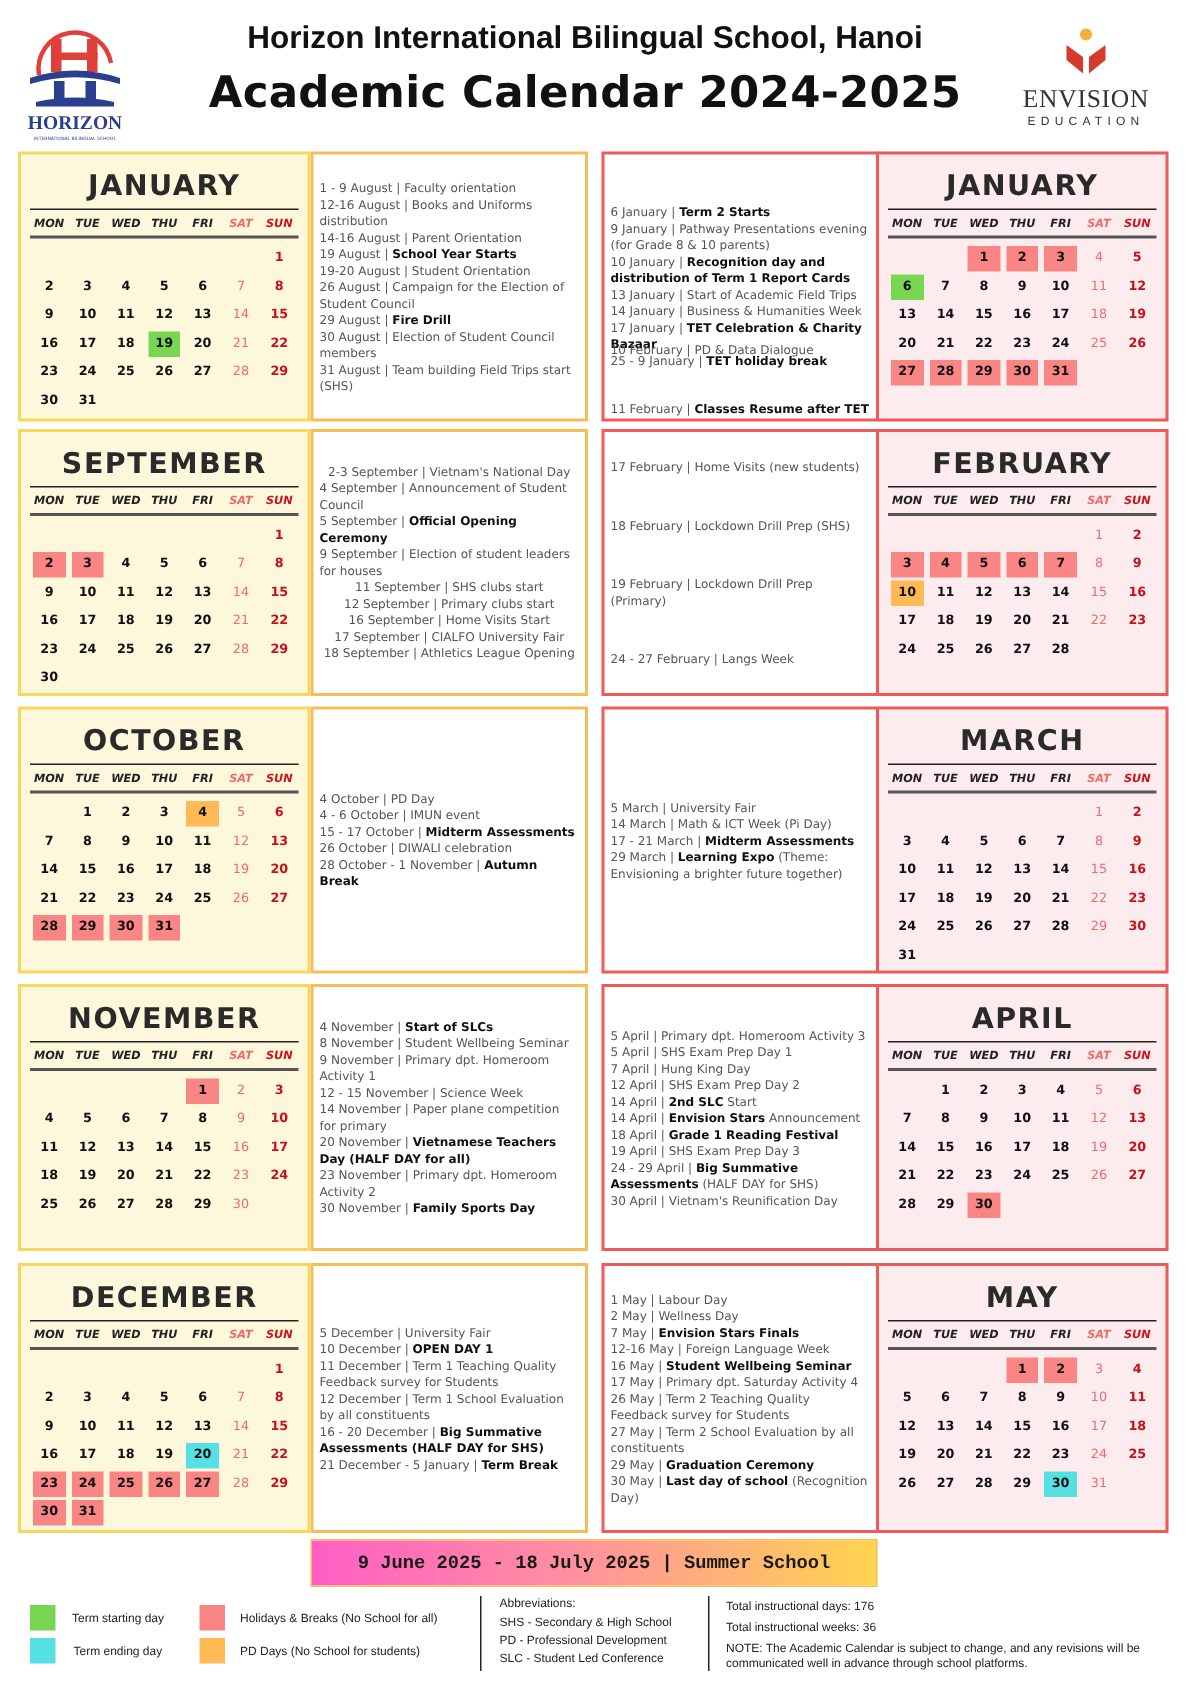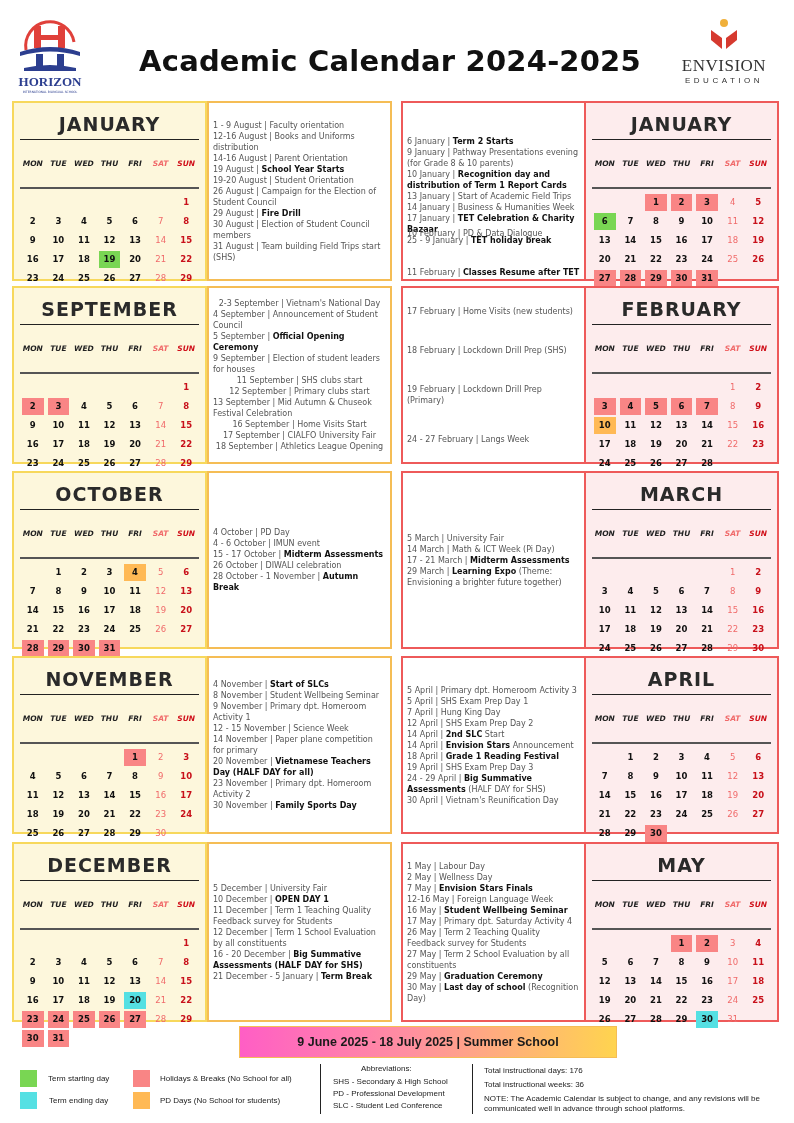--- a/index.html
+++ b/index.html
@@ -15,33 +15,33 @@
   .block { position: absolute; height: 178px; }
   .cal { position: absolute; top: 0; width: 195px; height: 100%; }
   .cal.left { background: #fdf7dc; border: 2px solid #f7d85c; }
   .cal.right { background: #fdeced; border: 2px solid #ee5a5a; }
   .events { position: absolute; top: 0; width: 185px; height: 100%; background: #fff; padding: 0 4px; display: flex; flex-direction: column; justify-content: center; }
   .events.left { border: 2px solid #f5bd55; }
   .events.right { border: 2px solid #ee5a5a; }
   .events p { font-size: 8px; line-height: 11px; color: #555; }
   .events p b { color: #111; }
   .month-name { text-align: center; font-family: "DejaVu Sans", sans-serif; font-weight: bold; font-size: 19px; color: #2a2a2a; letter-spacing: 1px; margin-top: 10px; }
-  .dow { display: grid; grid-template-columns: repeat(7, 1fr); margin: 4px 6px 0 6px; border-top: 1.5px solid #222; border-bottom: 2px solid #555; padding: 19px 0; }
+  .dow { display: grid; grid-template-columns: repeat(7, 1fr); margin: 4px 6px 0 6px; border-top: 1.5px solid #222; border-bottom: 2px solid #555; padding: 4px 0; }
   .dow span { font-size: 7.5px; font-style: italic; font-weight: bold; text-align: center; color: #222; font-family: "DejaVu Sans", sans-serif; }
   .dow span.sat { color: #f06a6a; } .dow span.sun { color: #d0101a; }
   .days { display: grid; grid-template-columns: repeat(7, 1fr); margin: 4px 6px 0 6px; grid-auto-rows: 19px; }
   .days span { font-size: 8.5px; font-weight: bold; text-align: center; line-height: 17px; margin: 1px 2px; color: #111; }
   .days span.sat { color: #f06a6a; font-weight: normal; }
   .days span.sun { color: #c8101a; }
   .days span.hol { background: #f98585; }
   .days span.start { background: #79d653; }
   .days span.end { background: #55e0e3; }
   .days span.pd { background: #ffb955; }
 
-  .summer { position: absolute; left: 207px; top: 1026px; width: 378px; height: 32px; background: linear-gradient(90deg, #ff5ec5 0%, #ff8fa0 45%, #ffd44f 100%); border: 1px solid #f5bd55; text-align: center; line-height: 30px; font-family: Liberation Sans, sans-serif; font-weight: bold; font-size: 12.5px; color: #1a1a1a; margin-left: 32px; }
+  .summer { position: absolute; left: 207px; top: 1026px; width: 378px; height: 32px; background: linear-gradient(90deg, #ff5ec5 0%, #ff8fa0 45%, #ffd44f 100%); border: 1px solid #f5bd55; text-align: center; line-height: 30px; font-family: Liberation Mono, monospace; font-weight: bold; font-size: 12.5px; color: #1a1a1a; }
   .sw { position: absolute; width: 17px; height: 17px; }
   .leg-label { position: absolute; font-size: 8px; white-space: nowrap; font-family: "Liberation Sans", sans-serif; }
   .vline { position: absolute; width: 1px; background: #222; }
 </style>
 </head>
 <body>
 
 <div class="header">
   <div class="logo-left">
     <svg width="76" height="60" viewBox="0 0 76 60">
@@ -50,20 +50,21 @@
       <rect x="46" y="14" width="7" height="22" fill="#e0403a"></rect>
       <rect x="22" y="23" width="31" height="5" fill="#e0403a"></rect>
       <path d="M8 40 Q38 30 68 40 L68 44 Q38 35 8 44 Z" fill="#2c3e8f"></path>
       <rect x="24" y="42" width="7" height="16" fill="#2c3e8f"></rect>
       <rect x="45" y="42" width="7" height="16" fill="#2c3e8f"></rect>
       <path d="M12 56 Q38 50 64 56 L64 59 L12 59 Z" fill="#2c3e8f"></path>
     </svg>
     <div style="font-family:'Liberation Serif',serif;font-weight:bold;font-size:13px;color:#2c3e8f;text-align:center;margin-top:-2px;">HORIZON</div>
     <div style="font-size:3px;color:#2c3e8f;text-align:center;">INTERNATIONAL BILINGUAL SCHOOL</div>
   </div>
+  <div class="title-1">Horizon International Bilingual School, Hanoi</div>
   <div class="title-2">Academic Calendar 2024-2025</div>
   <div class="logo-right">
     <svg width="30" height="32" viewBox="0 0 30 32">
       <circle cx="15" cy="5" r="4" fill="#f0b03a"></circle>
       <path d="M2 12 L13 20 L13 31 L2 22 Z" fill="#d63a2f"></path>
       <path d="M28 12 L17 20 L17 31 L28 22 Z" fill="#d63a2f"></path>
     </svg>
     <div class="env-word">ENVISION</div>
     <div class="env-sub">EDUCATION</div>
   </div>
@@ -185,21 +186,20 @@
           <span class="">30</span>
         </div>
       </div>
       <div class="events left" style="left: 195px; align-items: center;">
         <p><span>2-3 September | </span><span>Vietnam's National Day</span></p>
         <p><span>4 September | </span><span>Announcement of Student Council</span></p>
         <p><span>5 September | </span><b>Official Opening Ceremony</b></p>
         <p><span>9 September | </span><span>Election of student leaders for houses</span></p>
         <p><span>11 September | </span><span>SHS clubs start</span></p>
         <p><span>12 September | </span><span>Primary clubs start</span></p>
-        <p><span>13 September | </span><span>Mid Autumn &amp; Chuseok Festival Celebration</span></p>
         <p><span>16 September | </span><span>Home Visits Start</span></p>
         <p><span>17 September | </span><span>CIALFO University Fair</span></p>
         <p><span>18 September | </span><span>Athletics League Opening</span></p>
       </div>
     </div>
     <div class="block" style="top: 471px; height: 178px; left: 12px; width: 378px;">
       <div class="cal left" style="left: 0px;">
         <div class="month-name">OCTOBER</div>
         <div class="dow">
           <span>MON</span>
@@ -678,21 +678,21 @@
   <div class="sw" style="left:20px;top:1070px;background:#79d653;"></div>
   <div class="leg-label" style="left:48px;top:1074px;">Term starting day</div>
   <div class="sw" style="left:20px;top:1092px;background:#55e0e3;"></div>
   <div class="leg-label" style="left:49px;top:1096px;">Term ending day</div>
   <div class="sw" style="left:133px;top:1070px;background:#f98585;"></div>
   <div class="leg-label" style="left:160px;top:1074px;">Holidays &amp; Breaks (No School for all)</div>
   <div class="sw" style="left:133px;top:1092px;background:#ffb955;"></div>
   <div class="leg-label" style="left:160px;top:1096px;">PD Days (No School for students)</div>
 
   <div class="vline" style="left:320px;top:1064px;height:50px;"></div>
-  <div class="leg-label" style="left:333px;top:1064px;margin-left:28px;">Abbreviations:</div>
+  <div class="leg-label" style="left:333px;top:1064px;">Abbreviations:</div>
   <div class="leg-label" style="left:333px;top:1077px;">SHS - Secondary &amp; High School</div>
   <div class="leg-label" style="left:333px;top:1089px;">PD - Professional Development</div>
   <div class="leg-label" style="left:333px;top:1101px;">SLC - Student Led Conference</div>
 
   <div class="vline" style="left:472px;top:1064px;height:50px;"></div>
   <div class="leg-label" style="left:484px;top:1066px;">Total instructional days: 176</div>
   <div class="leg-label" style="left:484px;top:1080px;">Total instructional weeks: 36</div>
   <div class="leg-label" style="left:484px;top:1094px;width:290px;white-space:normal;line-height:10px;">NOTE: The Academic Calendar is subject to change, and any revisions will be communicated well in advance through school platforms.</div>
 </div>
 

